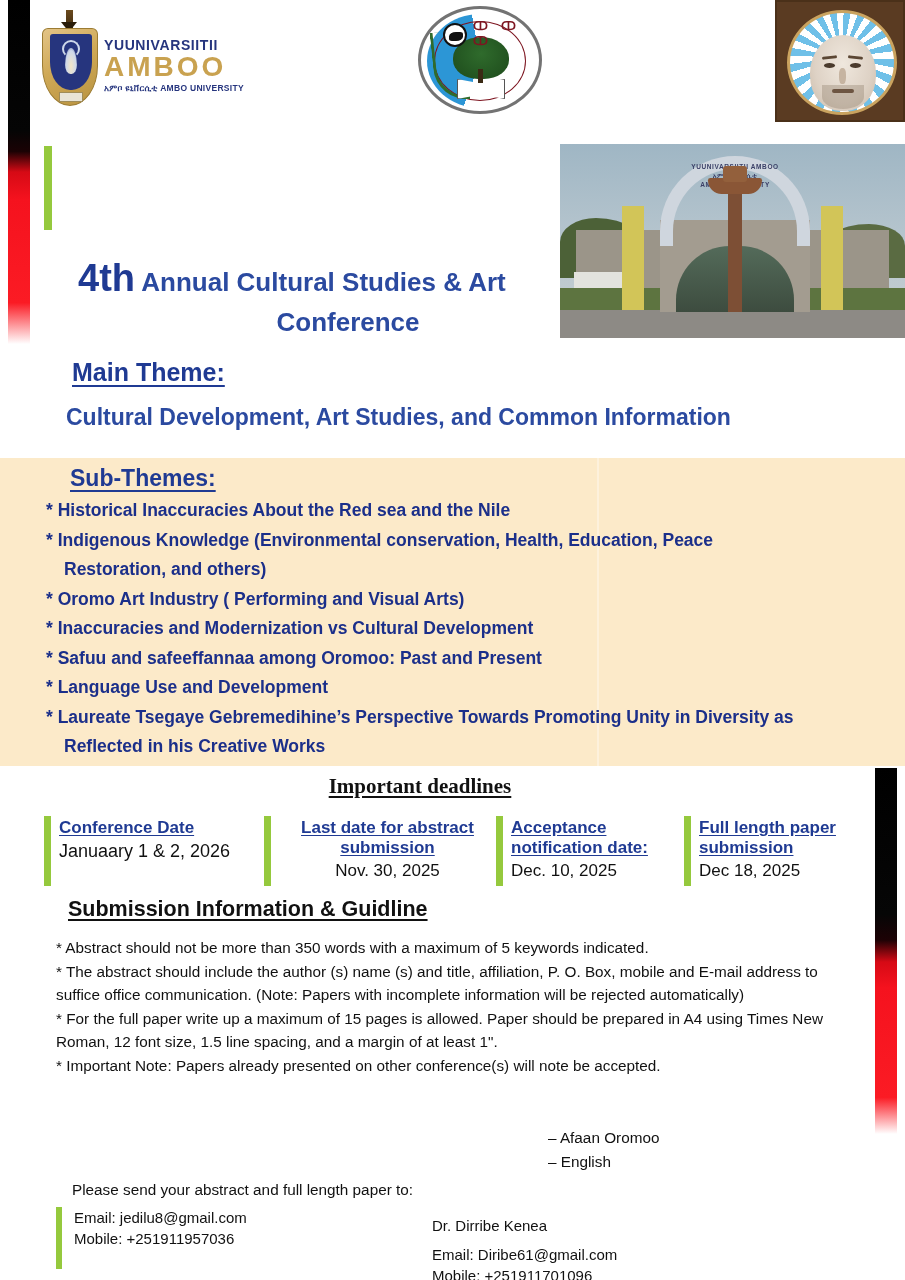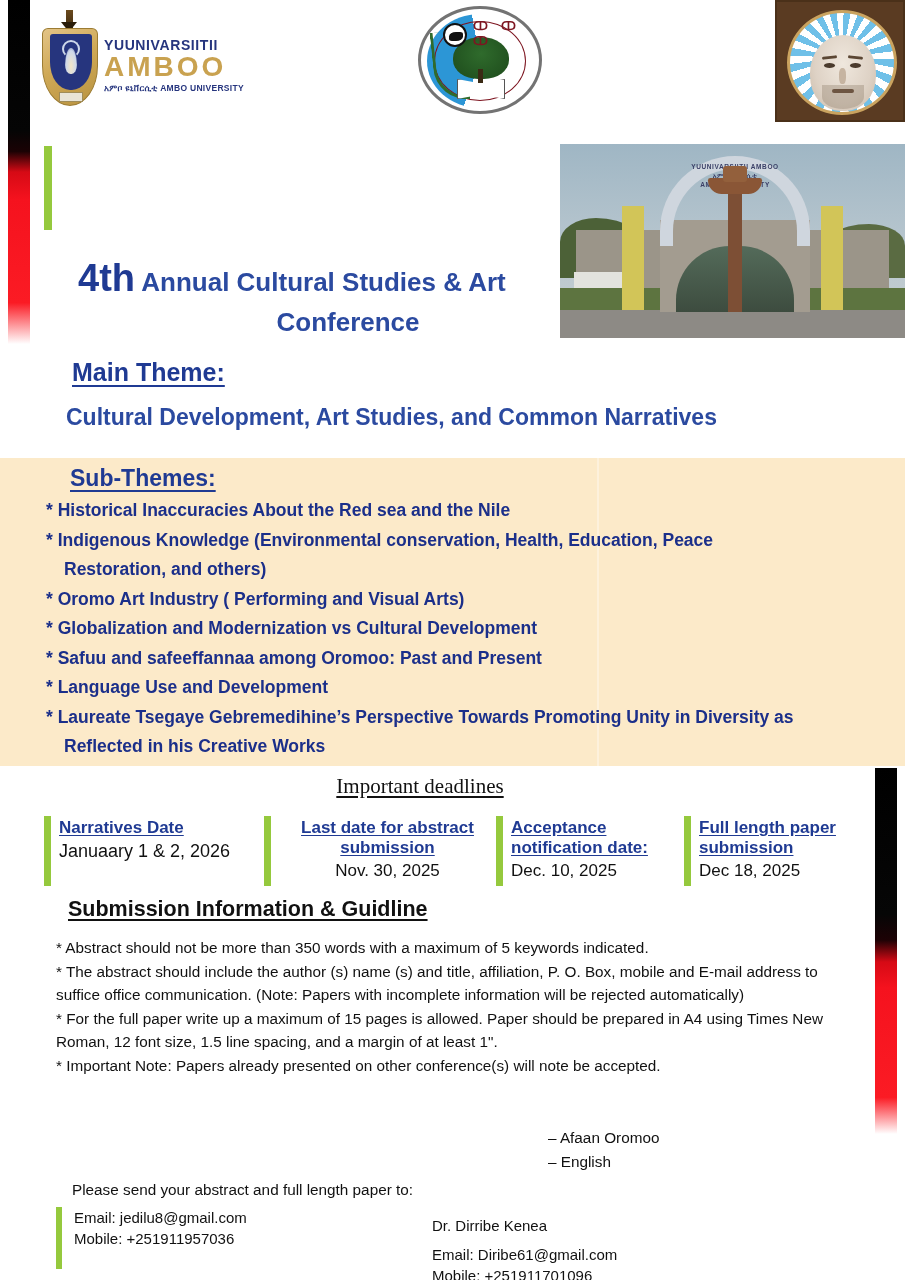--- a/index.html
+++ b/index.html
@@ -218,21 +218,21 @@
     position:absolute; left:46px; top:496px; width:830px;
     color:#1b2f8a; font-size:17.5px; font-weight:700; line-height:29.5px;
   }
   .subthemes-list li{ list-style:none; }
   .subthemes-list li .cont{ display:block; padding-left:18px; }
 
   
   .deadlines-title{
     position:absolute; left:0; top:774px; width:840px; text-align:center;
     font-family:"Liberation Serif", serif;
-    font-size:21px; font-weight:400; color:#111;
+    font-size:21px; font-weight:700; color:#111;
     text-decoration:underline; text-underline-offset:3px;
   }
   .deadlines-row{
     position:absolute; left:44px; top:816px; width:830px; height:72px;
     display:flex; gap:0;
   }
   .dl-item{ position:relative; display:flex; gap:8px; }
   .dl-bar{ width:7px; height:70px; background:#95c93d; flex:0 0 7px; }
   .dl-body{ padding-top:2px; }
   .dl-head{
@@ -359,42 +359,42 @@
       <div>YUUNIVARSIITII AMBOO</div>
       <div>አምቦ ዩኒቨርሲቲ</div>
       <div>AMBO  UNIVERSITY</div>
     </div>
     <div class="column"></div>
     <div class="bowl"></div>
     <div class="bowl2"></div>
   </div>
 
   <div class="main-theme-label">Main Theme:</div>
-  <div class="main-theme-text">Cultural Development, Art Studies, and Common Narratives</div>
+  <div class="main-theme-text">Cultural Development, Art Studies, and Common Information</div>
 
   <div class="subthemes-band">
     <div class="seam"></div>
   </div>
   <div class="subthemes-label">Sub-Themes:</div>
   <ul class="subthemes-list" id="subthemes-list">
       <li><span>* Historical Inaccuracies About  the Red sea and the Nile</span></li>
       <li><span>* Indigenous Knowledge (Environmental conservation, Health, Education, Peace</span><span class="cont">Restoration, and others)</span></li>
       <li><span>* Oromo Art Industry ( Performing and Visual Arts)</span></li>
-      <li><span>* Globalization and Modernization vs Cultural Development</span></li>
+      <li><span>* Inaccuracies and Modernization vs Cultural Development</span></li>
       <li><span>* Safuu and safeeffannaa among Oromoo: Past and Present</span></li>
       <li><span>* Language Use and Development</span></li>
       <li><span>* Laureate Tsegaye Gebremedihine’s Perspective Towards Promoting  Unity in Diversity as</span><span class="cont">Reflected in his Creative Works</span></li>
     </ul>
 
   <div class="deadlines-title">Important deadlines</div>
   <div class="deadlines-row" id="deadlines-row">
       <div class="dl-item dl-1">
         <div class="dl-bar"></div>
         <div class="dl-body">
-          <div class="dl-head">Narratives Date</div>
+          <div class="dl-head">Conference Date</div>
           <div class="dl-date">Januaary 1 &amp; 2, 2026</div>
         </div>
       </div>
       <div class="dl-item dl-2">
         <div class="dl-bar"></div>
         <div class="dl-body">
           <div class="dl-head">Last date for abstract submission </div>
           <div class="dl-date">Nov. 30, 2025</div>
         </div>
       </div>

